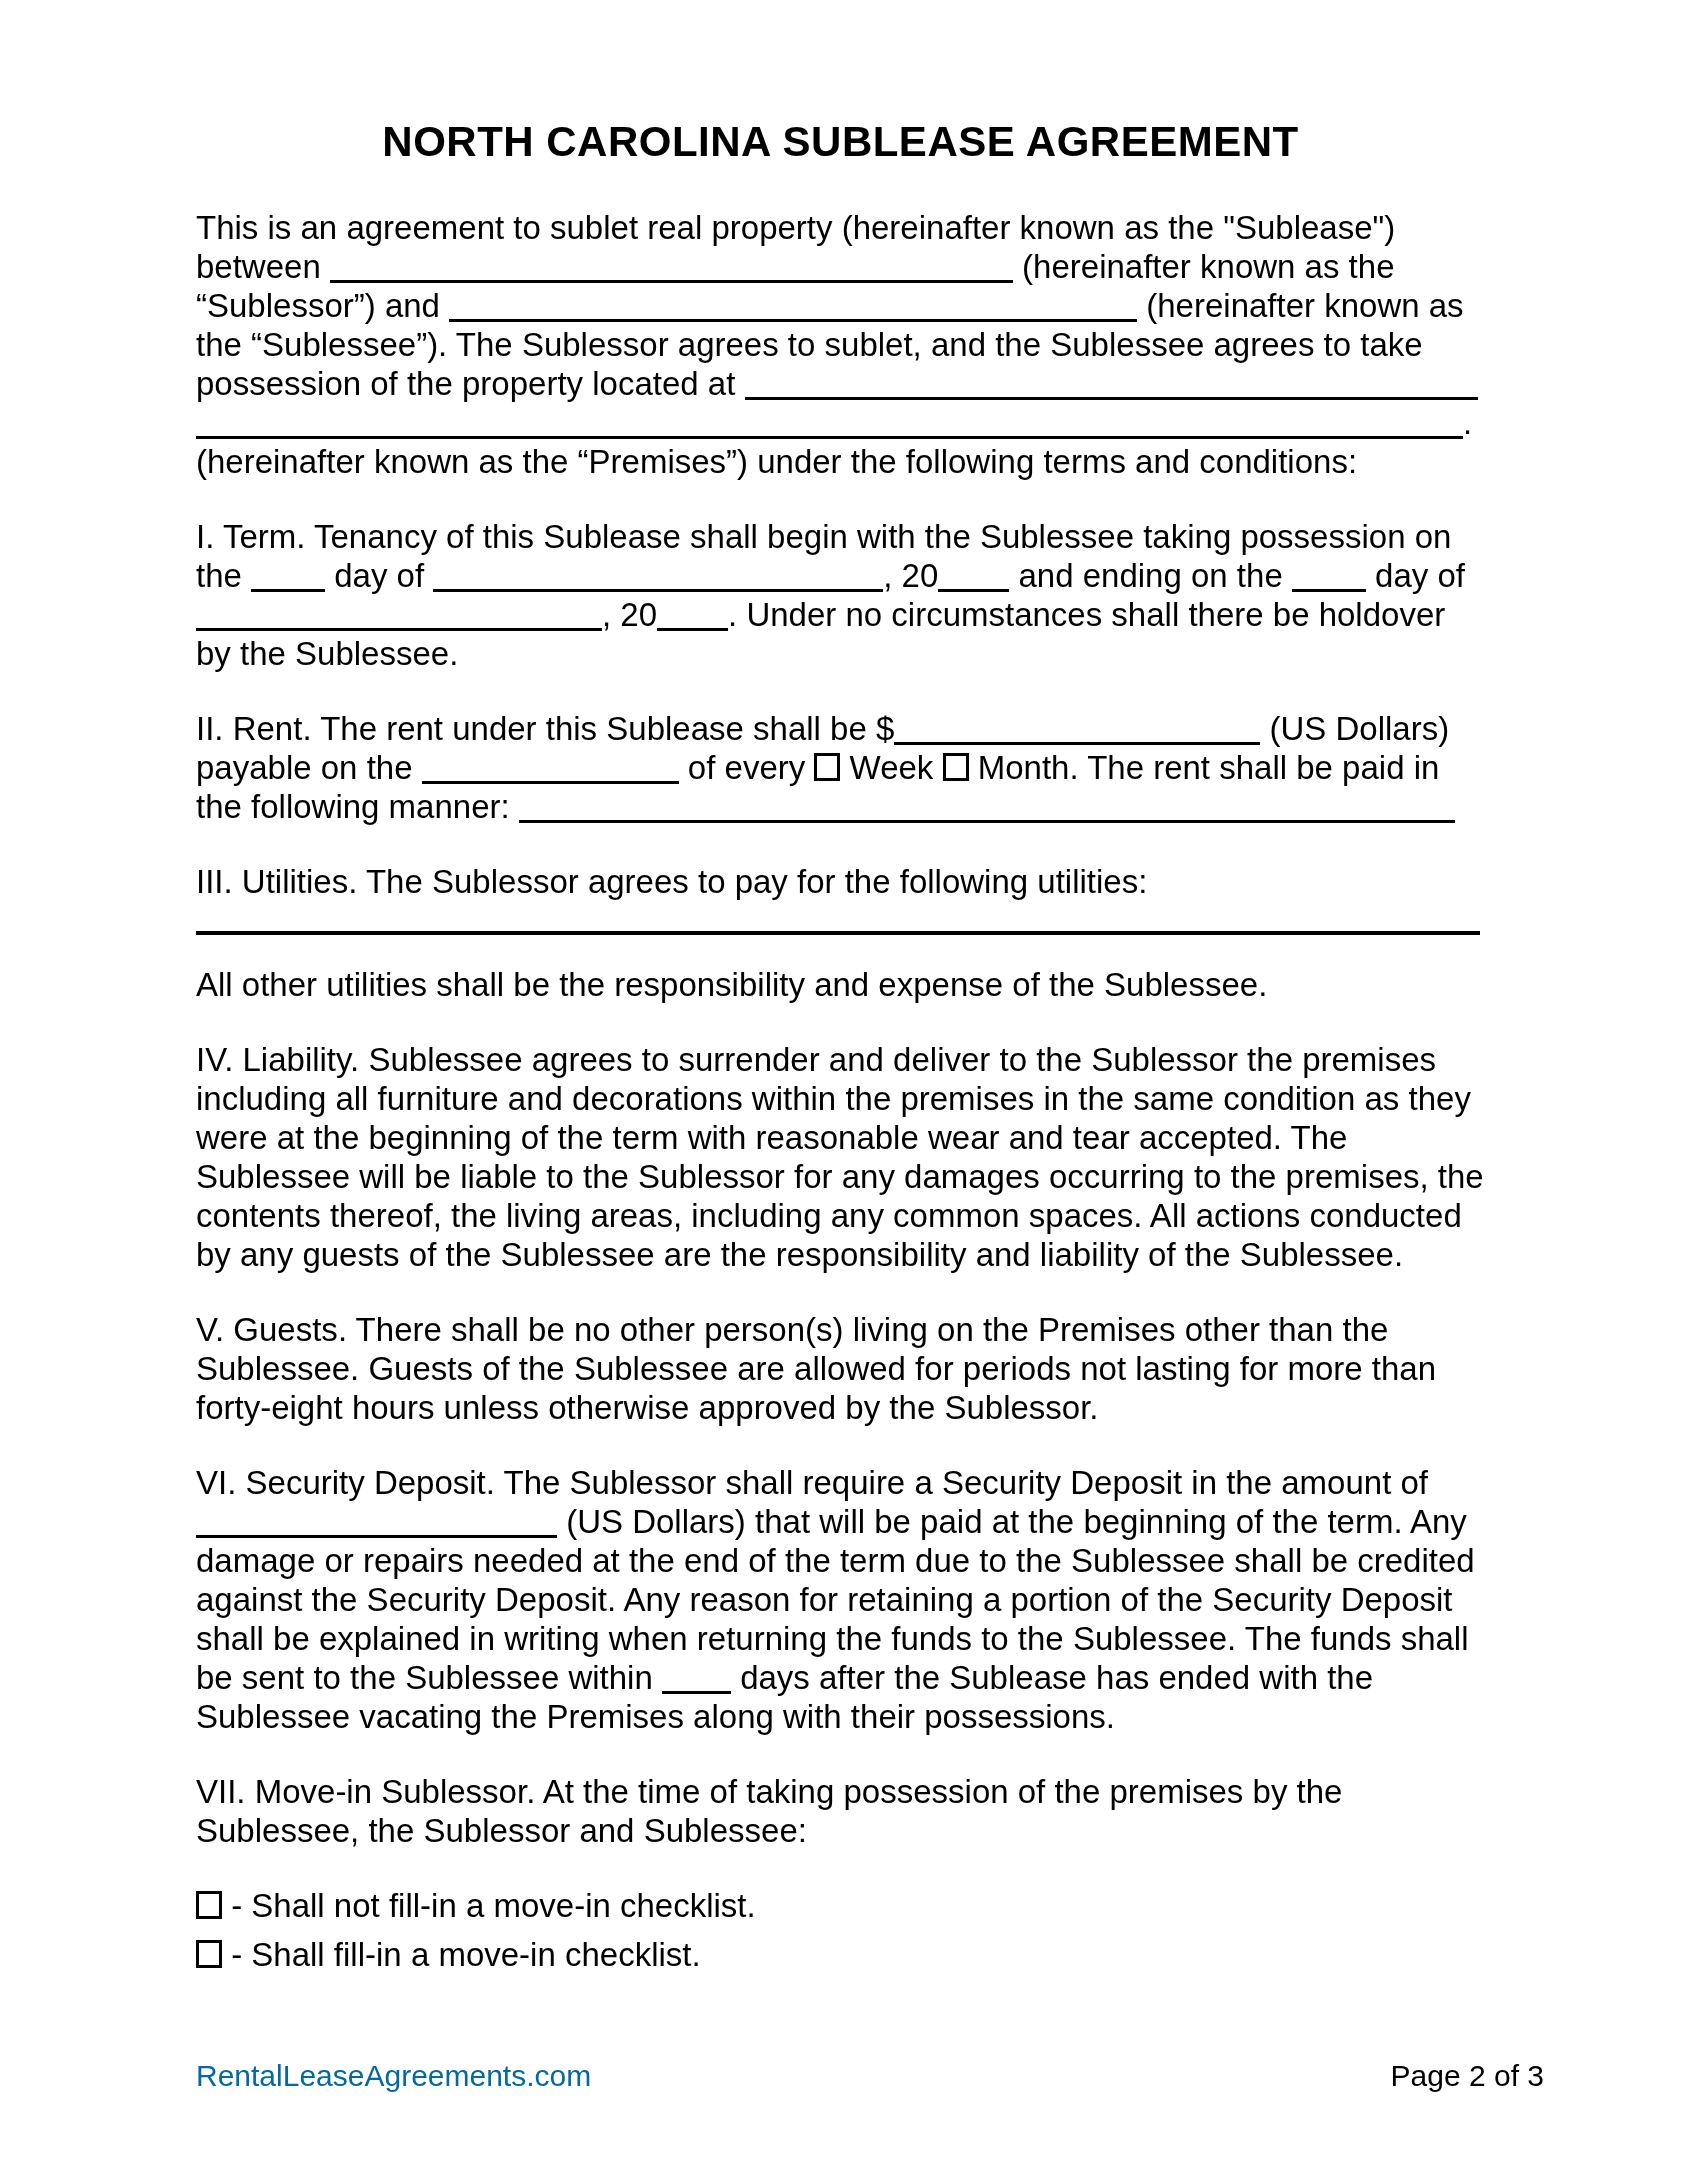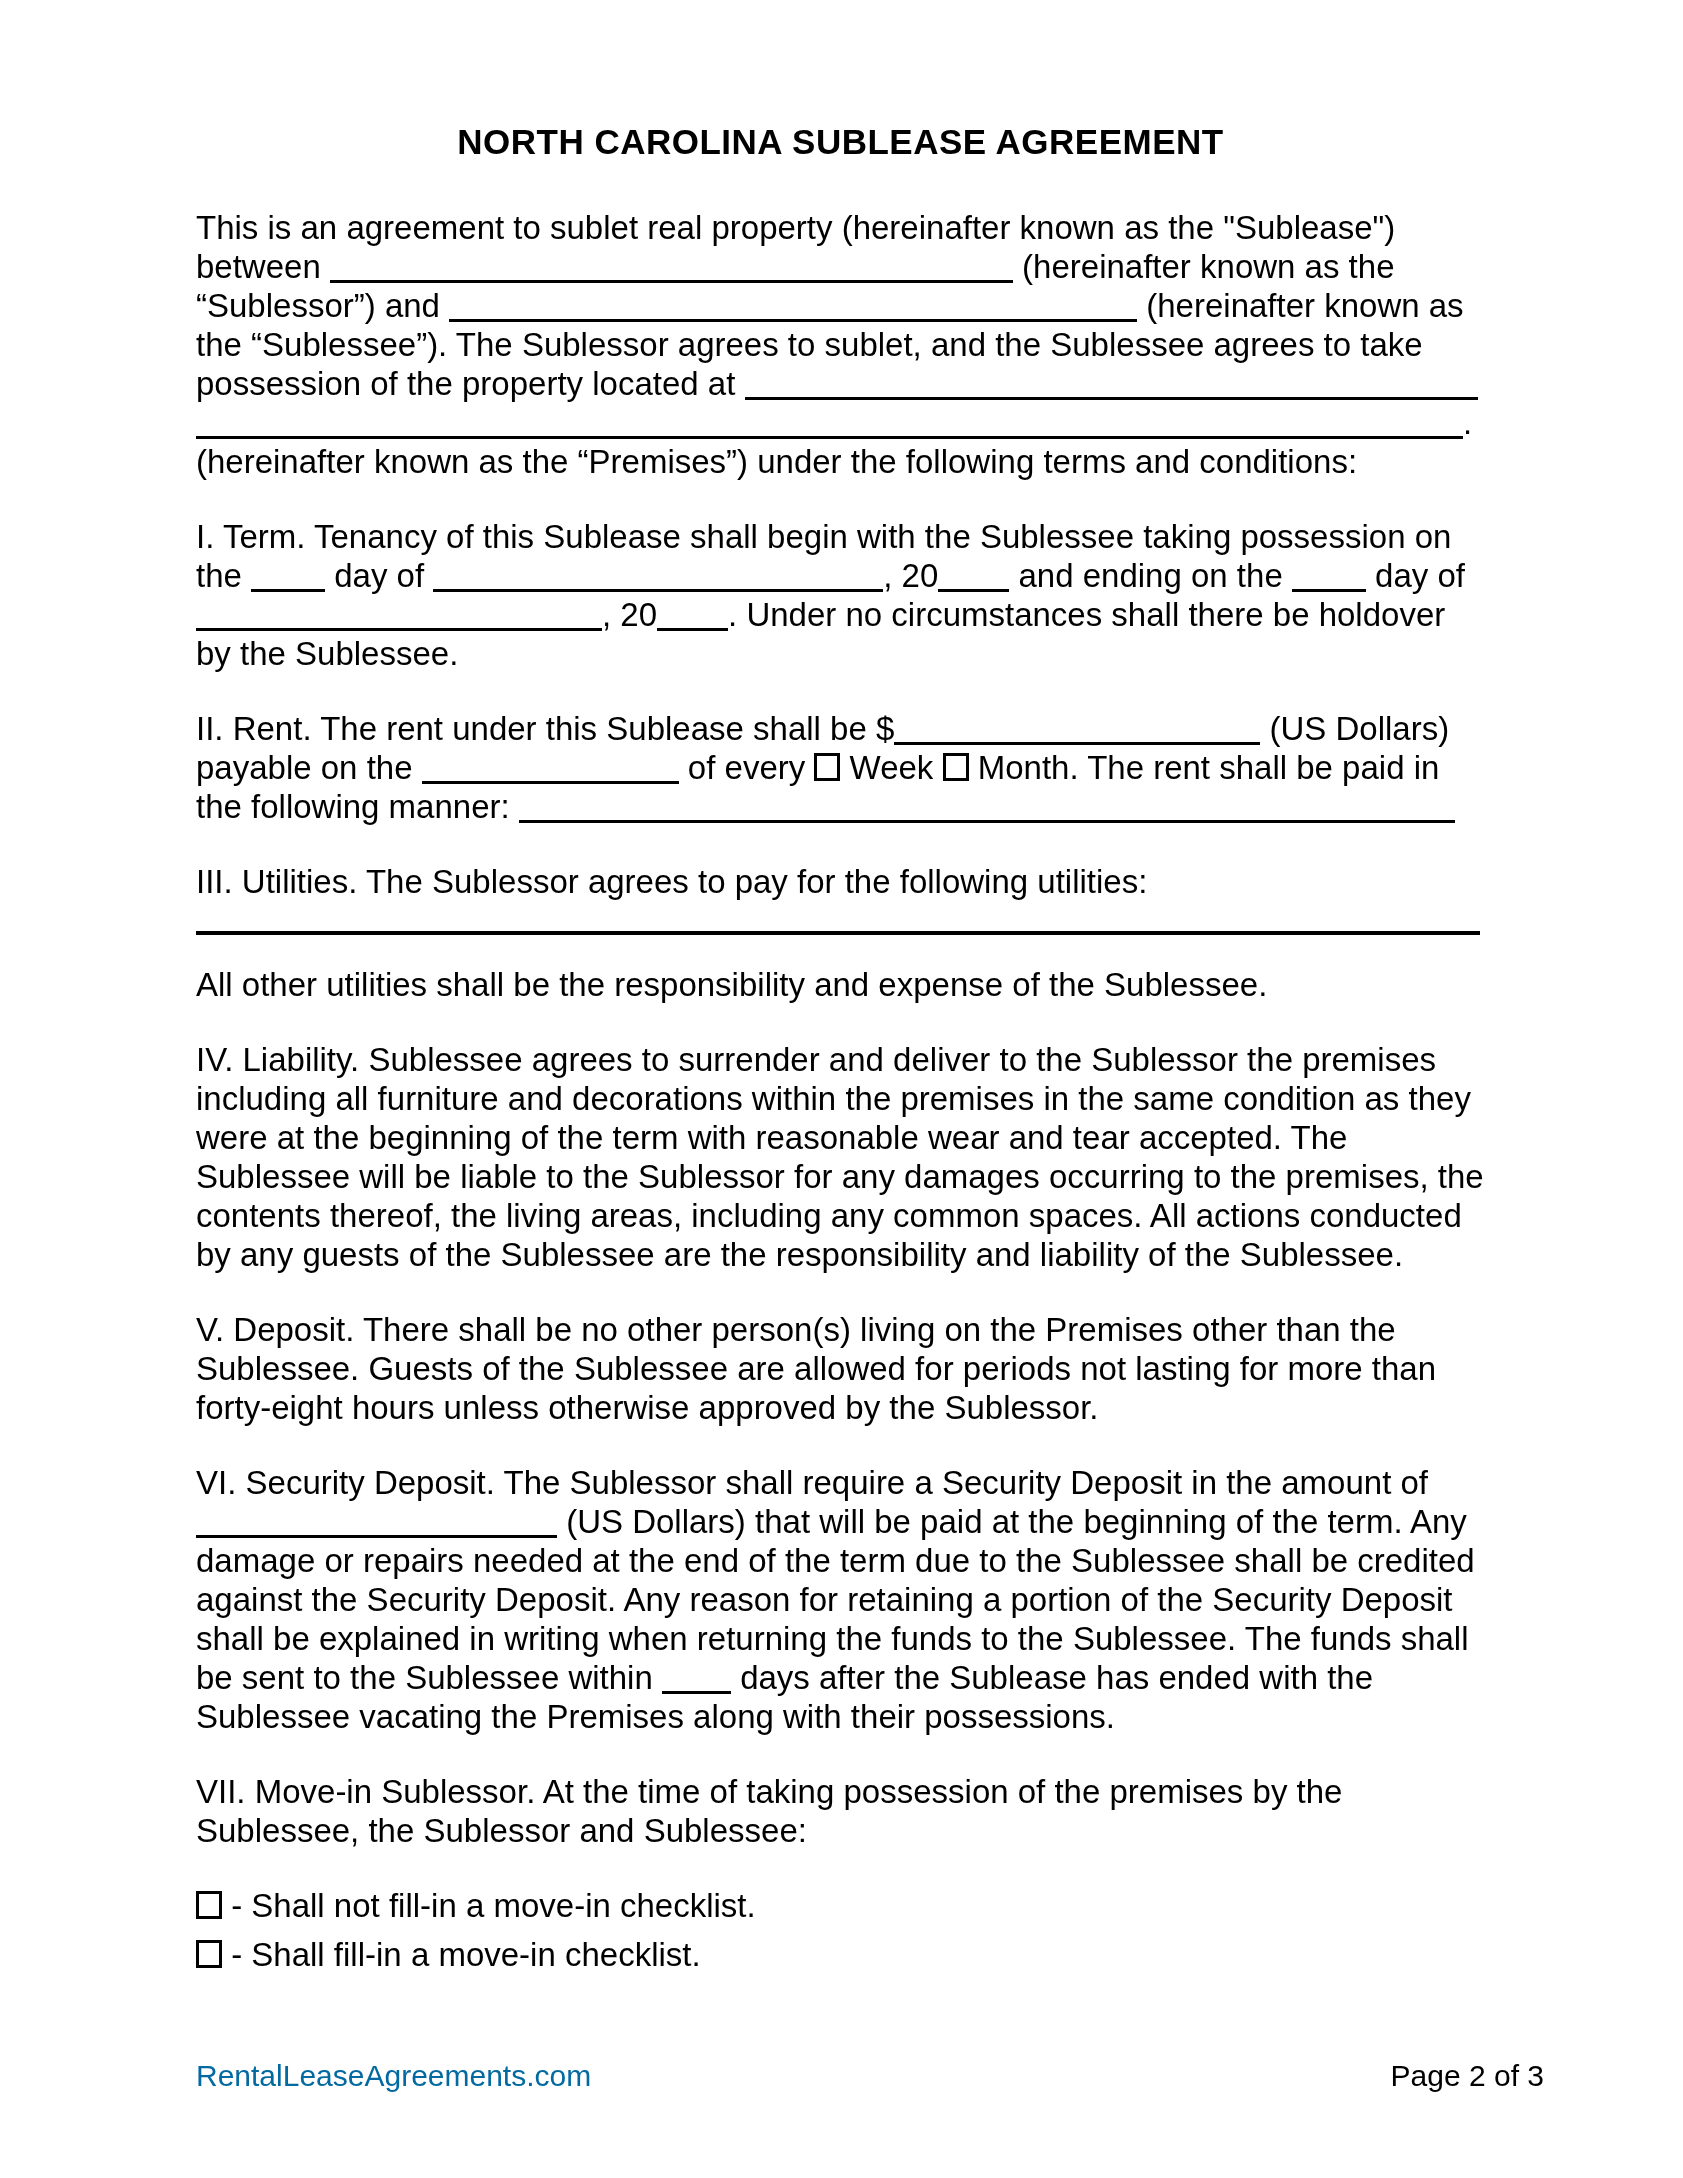--- a/index.html
+++ b/index.html
@@ -8,21 +8,21 @@
     width:1683px;height:2178px;
     background:#ffffff;
     font-family:"Liberation Sans", sans-serif;
     font-size:33px;line-height:39px;color:#000;
     overflow:hidden;
   }
   .content{position:absolute;left:196px;top:115px;width:1289px;}
   h1.doc-title{
     margin:0 0 40px 0;
     text-align:center;
-    font-size:35px;line-height:53px;font-weight:bold;
+    font-size:42px;line-height:53px;font-weight:bold;
     letter-spacing:0.5px;
     white-space:nowrap;
   }
   p.para{margin:0 0 36px 0;}
   p.tight{margin:0 0 30px 0;}
   p.cb-row{margin:0 0 10px 0;}
   .b{font-weight:normal;}
   .blank{
     display:inline-block;
     height:1em;
@@ -66,21 +66,21 @@
     <p class="para"><span class="b">II. Rent</span><span>. The rent under this Sublease shall be $</span><span class="blank" style="width:366px"></span><span> (US Dollars) payable on the </span><span class="blank" style="width:257px"></span><span> of every </span><span class="cbx"></span><span> Week </span><span class="cbx"></span><span> Month. The rent shall be paid in the following manner: </span><span class="blank" style="width:936px"></span></p>
 
     <p class="tight"><span class="b">III. Utilities</span><span>. The Sublessor agrees to pay for the following utilities:</span></p>
 
     <div class="rule-line"></div>
 
     <p class="para"><span>All other utilities shall be the responsibility and expense of the Sublessee.</span></p>
 
     <p class="para"><span class="b">IV. Liability</span><span>. Sublessee agrees to surrender and deliver to the Sublessor the premises including all furniture and decorations within the premises in the same condition as they were at the beginning of the term with reasonable wear and tear accepted. The Sublessee will be liable to the Sublessor for any damages occurring to the premises, the contents thereof, the living areas, including any common spaces. All actions conducted by any guests of the Sublessee are the responsibility and liability of the Sublessee.</span></p>
 
-    <p class="para"><span class="b">V. Deposit</span><span>. There shall be no other person(s) living on the Premises other than the Sublessee. Guests of the Sublessee are allowed for periods not lasting for more than forty-eight hours unless otherwise approved by the Sublessor.</span></p>
+    <p class="para"><span class="b">V. Guests</span><span>. There shall be no other person(s) living on the Premises other than the Sublessee. Guests of the Sublessee are allowed for periods not lasting for more than forty-eight hours unless otherwise approved by the Sublessor.</span></p>
 
     <p class="para"><span class="b">VI. Security Deposit</span><span>. The Sublessor shall require a Security Deposit in the amount of</span><br><span class="blank" style="width:361px"></span><span> (US Dollars) that will be paid at the beginning of the term. Any damage or repairs needed at the end of the term due to the Sublessee shall be credited against the Security Deposit. Any reason for retaining a portion of the Security Deposit shall be explained in writing when returning the funds to the Sublessee. The funds shall be sent to the Sublessee within </span><span class="blank" style="width:69px"></span><span> days after the Sublease has ended with the Sublessee vacating the Premises along with their possessions.</span></p>
 
     <p class="para"><span class="b">VII. Move-in Sublessor</span><span>. At the time of taking possession of the premises by the Sublessee, the Sublessor and Sublessee:</span></p>
 
     <p class="cb-row"><span class="cbx"></span><span> - Shall not fill-in a move-in checklist.</span></p>
 
     <p class="cb-row"><span class="cbx"></span><span> - Shall fill-in a move-in checklist.</span></p>
 
   </div>

